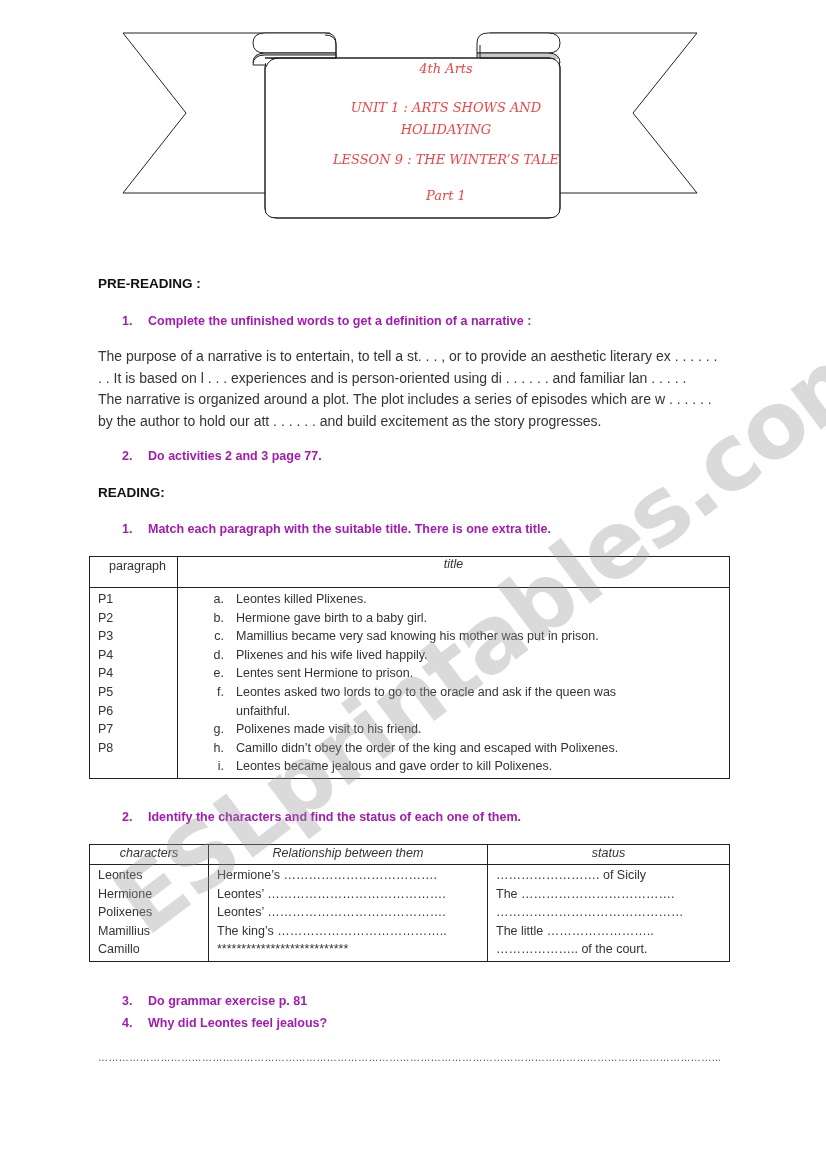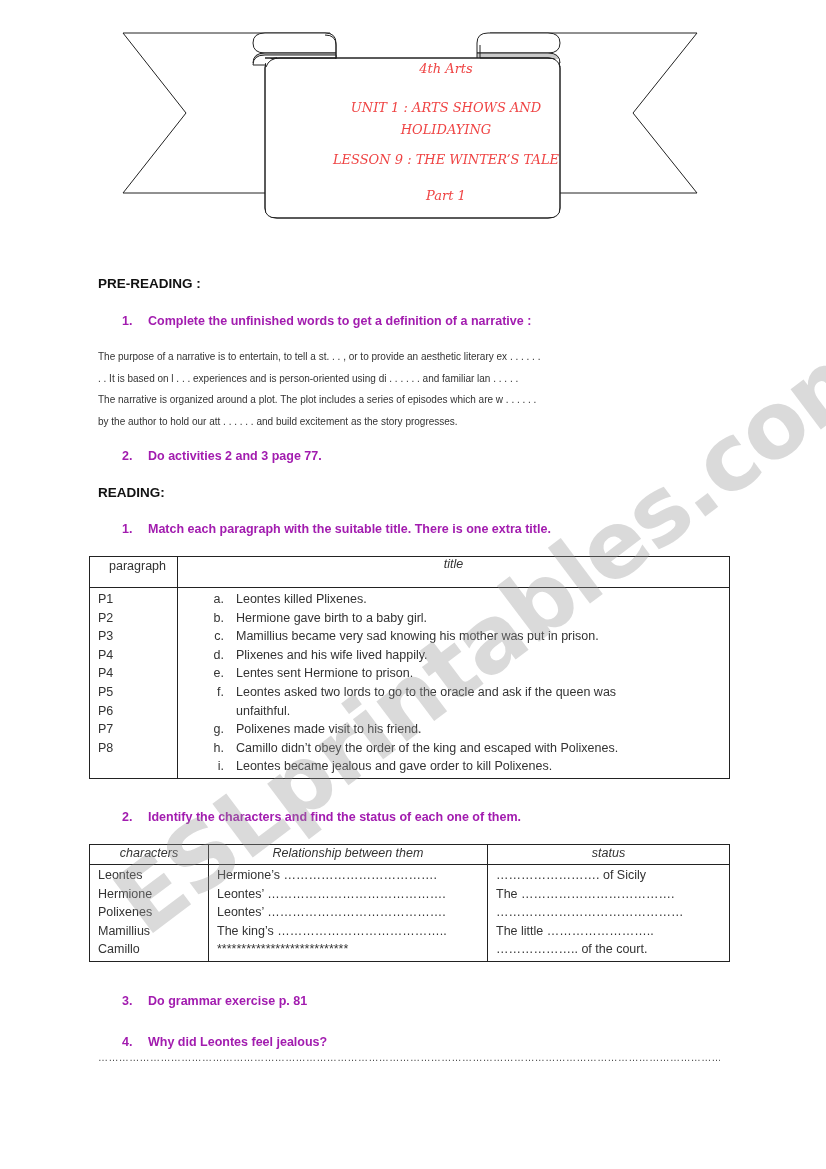--- a/index.html
+++ b/index.html
@@ -12,21 +12,21 @@
     .banner-text { position: absolute; left: 266px; top: 55px; width: 284px; text-align: center;
                    font-family: "DejaVu Serif", serif; font-style: italic; font-size: 13px; color: #ef4444; margin-left: 38px; }
     .bl1 { position: absolute; left: 0; right: 0; top: 6px; }
     .bl2 { position: absolute; left: 0; right: 0; top: 42px; line-height: 22px; }
     .bl3 { position: absolute; left: 0; right: 0; top: 97px; }
     .bl4 { position: absolute; left: 0; right: 0; top: 133px; }
     .heading { position: absolute; left: 98px; font-size: 13.5px; font-weight: bold; color: #111; }
     .q { position: absolute; left: 122px; font-size: 12.5px; font-weight: bold; color: #a21caf; white-space: nowrap; }
     .q .num { display: inline-block; width: 26px; }
 
-    .para { position: absolute; left: 98px; width: 628px; font-size: 10px; color: #333; line-height: 21.5px; }
+    .para { position: absolute; left: 98px; width: 628px; font-size: 14px; color: #333; line-height: 21.5px; }
     .para div { white-space: nowrap; }
 
     
     table { border-collapse: collapse; position: absolute; font-size: 12.5px; color: #333; }
     td, th { border: 1px solid #222; padding: 0; vertical-align: top; font-weight: normal; }
 
     .t1 { left: 89px; top: 556px; width: 641px; }
     .t1 .hp { height: 28px; padding-left: 8px; padding-top: 2px; text-align: center; width: 79px; }
     .t1 .ht { text-align: center; font-style: italic; }
     .t1 .pcol { padding: 2px 0 2px 8px; line-height: 18.6px; }
@@ -206,20 +206,20 @@
         <div>The little ……………………..</div>
         <div>……………….. of the court.</div>
       </td>
     </tr>
   </tbody>
     </table>
 
   <div class="q" style="top:994px;">
     <span class="num">3.</span><span>Do grammar exercise p. 81</span>
   </div>
-  <div class="q" style="top:1016px;margin-top:19px;">
+  <div class="q" style="top:1016px;">
     <span class="num">4.</span><span>Why did Leontes feel jealous?</span>
   </div>
 
   <div class="dots">…………………………………………………………………………………………………………………………………………………………………………………………………………………………………</div>
 
   <div class="watermark" style="top:870px; left:95px;">ESLprintables.com</div>
 </div>
 
 </body></html>

